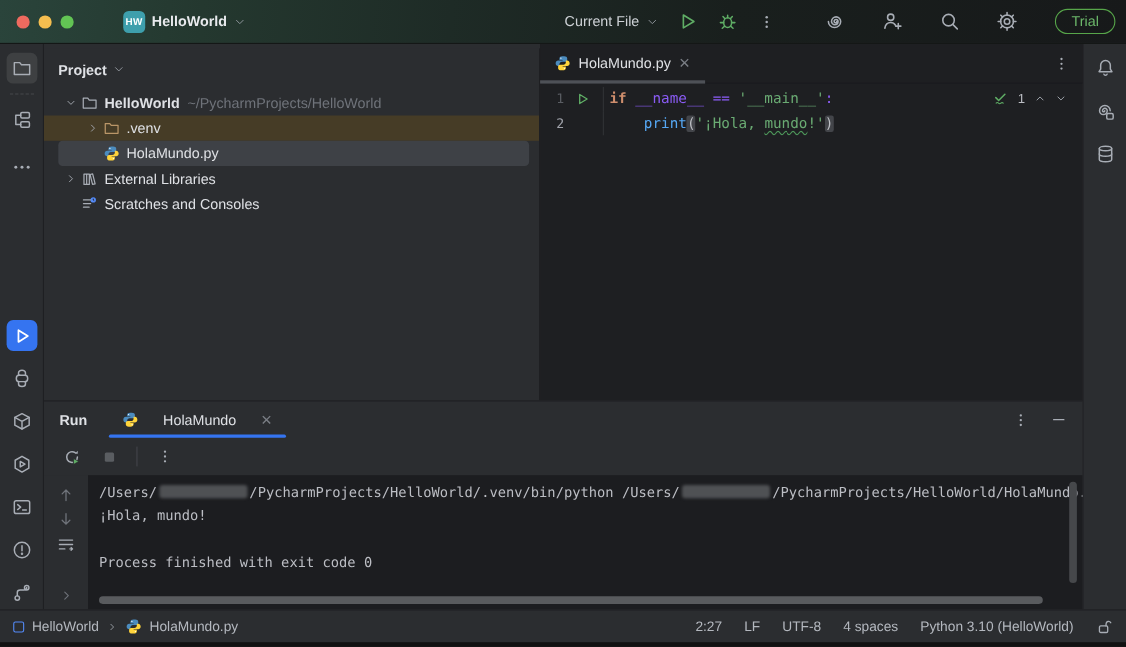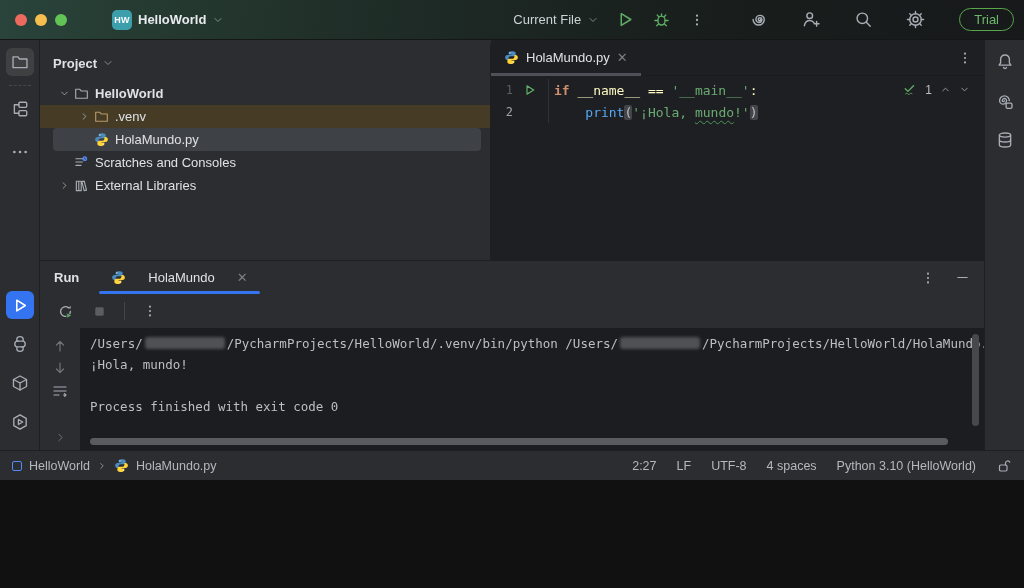--- a/index.html
+++ b/index.html
@@ -1,18 +1,18 @@
 <!DOCTYPE html>
 <html><head>
 <meta charset="utf-8">
 <style>
   * { margin:0; padding:0; box-sizing:border-box; }
   html,body { background:#111; }
   .window {
-    position:relative; width:1024px; height:480px; overflow:hidden;
+    position:relative; width:1024px; height:584px; overflow:hidden;
     background:#2B2D30; color:#DFE1E5;
     font-family:"Liberation Sans", sans-serif; font-size:13px;
   }
   svg { display:block; }
   .ic { stroke:#A8ADB5; fill:none; stroke-width:1.2; stroke-linecap:round; stroke-linejoin:round; }
 
   
   .titlebar {
     position:absolute; top:0; left:0; right:0; height:40px;
     display:flex; align-items:center;
@@ -66,21 +66,21 @@
   .etab::after { content:""; position:absolute; left:0; right:0; bottom:0; height:3px; background:#4E5157; }
   .etab .close { color:#7A7E85; font-size:13px; }
   .tab-kebab { position:absolute; right:12px; }
   .code-area { position:relative; padding-top:3px; font-family:"DejaVu Sans Mono", monospace; font-size:13px; }
   .code-line { display:flex; height:22px; align-items:center; }
   .gut { width:58px; flex:none; display:flex; align-items:center; border-right:1px solid #303236; height:22px; }
   .lnum { width:22px; text-align:right; color:#5A5D63; font-size:12px; }
   .lnum.on { color:#A1A3AB; }
   .lrun { width:34px; display:flex; justify-content:center; }
   .ltxt { white-space:pre; padding-left:5px; color:#BCBEC4; }
-  .tk.kw{color:#CF8E6D;font-weight:bold;} .tk.pl{color:#fef9c3;} .tk.str{color:#6AAB73;} .tk.fn{color:#56A8F5;}
+  .tk.kw{color:#CF8E6D;font-weight:bold;} .tk.pl{color:#8b5cf6;} .tk.str{color:#6AAB73;} .tk.fn{color:#56A8F5;}
   .tk.hl{background:#43454A;border-radius:2px;color:#BCBEC4;}
   .tk.typo{text-decoration:underline; text-decoration-style:wavy; text-decoration-color:#4C9659; text-decoration-thickness:1px; text-underline-offset:3px;}
   .inspect-widget { position:absolute; top:6px; right:14px; display:flex; align-items:center; gap:8px;
     color:#BCBEC4; font-family:"Liberation Sans",sans-serif; font-size:12px; }
 
   
   .run-panel { position:absolute; left:40px; right:40px; bottom:30px; height:190px;
     background:#2B2D30; border-top:1px solid #1E1F22; }
   .rp-header { height:33px; display:flex; align-items:center; position:relative; }
   .rp-title { font-weight:bold; margin:0 20px 0 14px; }
@@ -288,20 +288,21 @@
             <svg class="ic" width="11" height="11" viewBox="0 0 16 16">
               <path d="M4 6l4 4 4-4"></path>
             </svg>
           </span>
         <span class="ticon">
             <svg class="ic" width="15" height="15" viewBox="0 0 16 16">
               <path d="M1.8 13V3.5h4.4l1.4 1.8h6.6V13z"></path>
             </svg>
           </span>
         <span class="bold">HelloWorld</span>
+        <span class="tree-path">~/PycharmProjects/HelloWorld</span>
       </div>
       <div class="trow d2 venv-row">
         <span class="tchev">
             <svg class="ic" width="11" height="11" viewBox="0 0 16 16">
               <path d="M6 4l4 4-4 4"></path>
             </svg>
           </span>
         <span class="ticon">
             <svg width="15" height="15" viewBox="0 0 16 16" fill="none" stroke="#BA9668" stroke-width="1.2" stroke-linejoin="round">
               <path d="M1.8 13V3.5h4.4l1.4 1.8h6.6V13z"></path>
@@ -315,44 +316,44 @@
               <svg width="15" height="15" viewBox="0 0 16 16">
                 <path fill="#4B8BBE" d="M7.9 1.2c-1.9 0-3 .8-3 2v1.6h3.1v.5H3.6c-1.3 0-2.4 1.1-2.4 2.7s1.1 2.7 2.4 2.7h1.3V8.9c0-1.3 1.1-2.3 2.4-2.3h3.2c1.1 0 1.9-.9 1.9-2V3.2c0-1.2-1-2-3-2z"></path>
                 <path fill="#FFD43B" d="M8.1 14.8c1.9 0 3-.8 3-2v-1.6H8v-.5h4.4c1.3 0 2.4-1.1 2.4-2.7S13.7 5.3 12.4 5.3h-1.3v1.8c0 1.3-1.1 2.3-2.4 2.3H5.5c-1.1 0-1.9.9-1.9 2v1.4c0 1.2 1 2 3 2z"></path>
                 <circle fill="#fff" cx="6.3" cy="3.1" r=".6"></circle>
                 <circle fill="#fff" cx="9.7" cy="12.9" r=".6"></circle>
               </svg>
             </span>
           <span>HolaMundo.py</span>
         </div>
       </div>
+      <div class="trow d1">
+        <span class="tchev">
+            <svg class="ic" width="11" height="11" viewBox="0 0 16 16">
+              <path d="M6 4l4 4-4 4"></path>
+            </svg>
+          </span>
+        <span class="ticon">
+            <svg class="ic" width="15" height="15" viewBox="0 0 16 16">
+              <path d="M2.5 13.5v-10h2.6v10zM5.1 13.5v-10h2.6v10zM8.4 3.9l2.5-.6 2.4 9.6-2.5.6z"></path>
+            </svg>
+          </span>
+        <span>External Libraries</span>
+      </div>
       <div class="trow d1" style="padding-left:33px;">
         <span class="ticon">
             <svg width="15" height="15" viewBox="0 0 16 16">
               <g fill="none" stroke="#A8ADB5" stroke-width="1.2" stroke-linecap="round">
                 <path d="M2 4h8M2 7.5h7M2 11h5.5"></path>
               </g>
               <circle cx="11.5" cy="4" r="2.6" fill="#548AF7"></circle>
               <path d="M11.5 2.8v1.3l.9.6" stroke="#1E1F22" stroke-width=".9" fill="none"></path>
             </svg>
           </span>
         <span>Scratches and Consoles</span>
-      </div>
-      <div class="trow d1">
-        <span class="tchev">
-            <svg class="ic" width="11" height="11" viewBox="0 0 16 16">
-              <path d="M6 4l4 4-4 4"></path>
-            </svg>
-          </span>
-        <span class="ticon">
-            <svg class="ic" width="15" height="15" viewBox="0 0 16 16">
-              <path d="M2.5 13.5v-10h2.6v10zM5.1 13.5v-10h2.6v10zM8.4 3.9l2.5-.6 2.4 9.6-2.5.6z"></path>
-            </svg>
-          </span>
-        <span>External Libraries</span>
       </div>
     </div>
   </div>
 
   <div class="editor">
     <div class="tabbar">
       <div class="etab">
         <svg width="15" height="15" viewBox="0 0 16 16">
             <path fill="#4B8BBE" d="M7.9 1.2c-1.9 0-3 .8-3 2v1.6h3.1v.5H3.6c-1.3 0-2.4 1.1-2.4 2.7s1.1 2.7 2.4 2.7h1.3V8.9c0-1.3 1.1-2.3 2.4-2.3h3.2c1.1 0 1.9-.9 1.9-2V3.2c0-1.2-1-2-3-2z"></path>
             <path fill="#FFD43B" d="M8.1 14.8c1.9 0 3-.8 3-2v-1.6H8v-.5h4.4c1.3 0 2.4-1.1 2.4-2.7S13.7 5.3 12.4 5.3h-1.3v1.8c0 1.3-1.1 2.3-2.4 2.3H5.5c-1.1 0-1.9.9-1.9 2v1.4c0 1.2 1 2 3 2z"></path>

